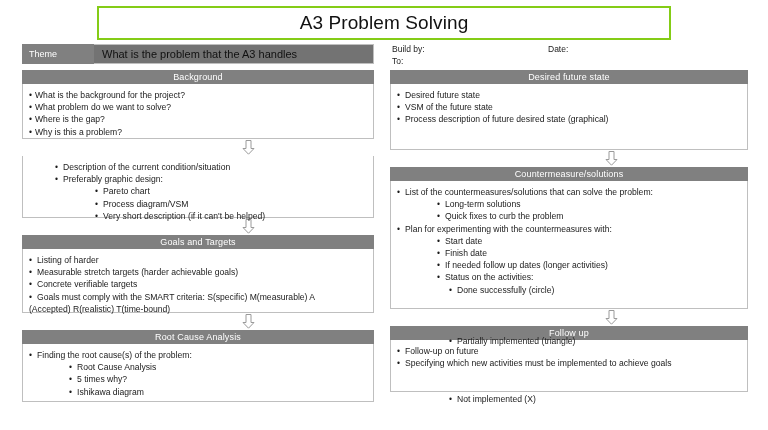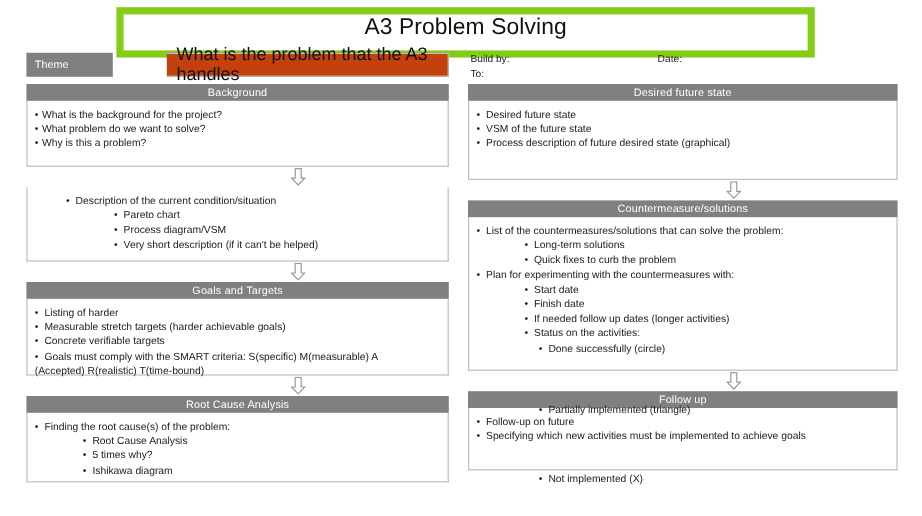--- a/index.html
+++ b/index.html
@@ -16,24 +16,24 @@
     position: relative;
   }
 
   
   .title-box {
     position: absolute;
     left: 97px;
     top: 6px;
     width: 570px;
     height: 30px;
-    border: 6px solid #84cc16;
+    border: 2px solid #84cc16;
     background: #ffffff;
     display: flex;
-    align-items: flex-start;
+    align-items: center;
     justify-content: center;
   }
   .title-text {
     font-size: 19px;
     font-weight: 400;
     letter-spacing: 0.1px;
     color: #111111;
     white-space: nowrap;
   }
 
@@ -65,28 +65,27 @@
     font-size: 9px;
     display: flex;
     align-items: center;
     padding-left: 7px;
     box-sizing: border-box;
   }
   .theme-value {
     flex: 1;
     border: 1px solid #bfbfbf;
     border-left: none;
-    background: #c2410c;
-    font-size: 15px;
+    background: #737373;
+    font-size: 11px;
     display: flex;
     align-items: center;
     padding-left: 8px;
     box-sizing: border-box;
     color: #111111;
-    margin-left: 45px;
   }
 
   
   .meta {
     position: relative;
     width: 358px;
     height: 26px;
     font-size: 8.5px;
     color: #222222;
   }
@@ -181,35 +180,37 @@
     <div class="theme-value">What is the problem that the A3 handles</div>
   </div>
 
   <div id="left-sections">
       <div class="panel">
         <div class="panel-head">Background</div>
         <div class="panel-body" style="height: 55px;">
           <ul class="blist">
             <li class="tight">What is the background for the project?</li>
             <li class="tight">What problem do we want to solve?</li>
+            <li class="tight">Where is the gap?</li>
             <li class="tight">Why is this a problem?</li>
           </ul>
         </div>
       </div>
       <div class="arrow-wrap left-arrow">
         <span>
           <svg class="arrow" viewBox="0 0 13 15">
             <path d="M4 0.5 L9 0.5 L9 8.5 L12 8.5 L6.5 14.2 L1 8.5 L4 8.5 Z" fill="#ffffff" stroke="#9a9a9a" stroke-width="1"></path>
           </svg>
         </span>
       </div>
       <div class="panel">
         <div class="panel-body" style="height: 62px; padding-left: 32px;">
           <ul class="blist">
             <li>Description of the current condition/situation</li>
+            <li>Preferably graphic design:</li>
             <li class="lvl2">Pareto chart</li>
             <li class="lvl2">Process diagram/VSM</li>
             <li class="lvl2">Very short description (if it can't be helped)</li>
           </ul>
         </div>
       </div>
       <div class="arrow-wrap left-arrow">
         <span>
           <svg class="arrow" viewBox="0 0 13 15">
             <path d="M4 0.5 L9 0.5 L9 8.5 L12 8.5 L6.5 14.2 L1 8.5 L4 8.5 Z" fill="#ffffff" stroke="#9a9a9a" stroke-width="1"></path>

